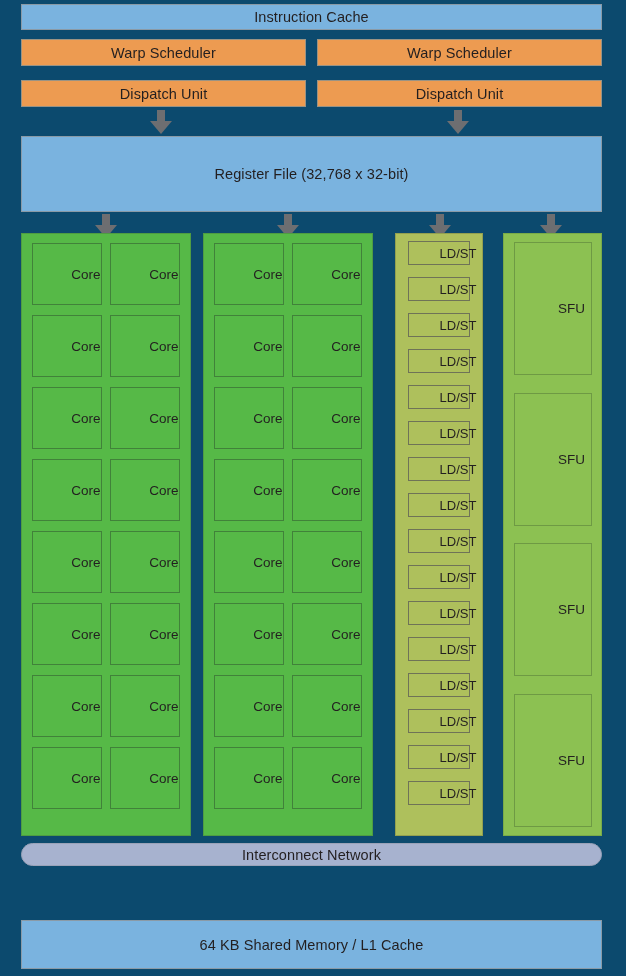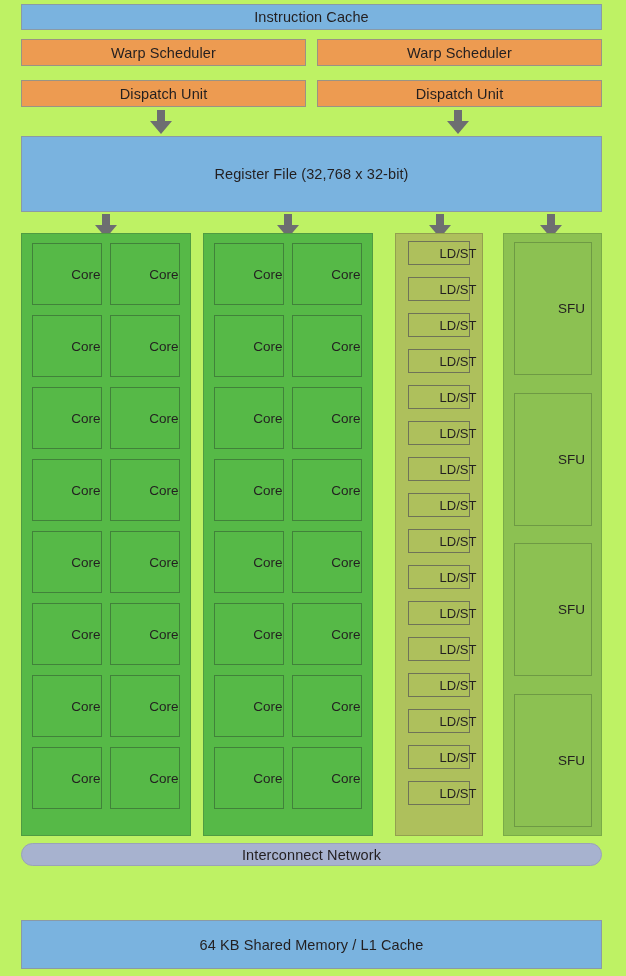--- a/index.html
+++ b/index.html
@@ -9,21 +9,21 @@
   }
   body {
     font-family: "Liberation Sans", sans-serif;
     color: #231f20;
   }
 
   #diagram {
     position: relative;
     width: 626px;
     height: 976px;
-    background: #bef264;
+    background: #0c4a6e;
     overflow: hidden;
   }
 
   
   .bar {
     position: absolute;
     box-sizing: border-box;
     border: 1px solid #8f9194;
     display: flex;
     align-items: center;

